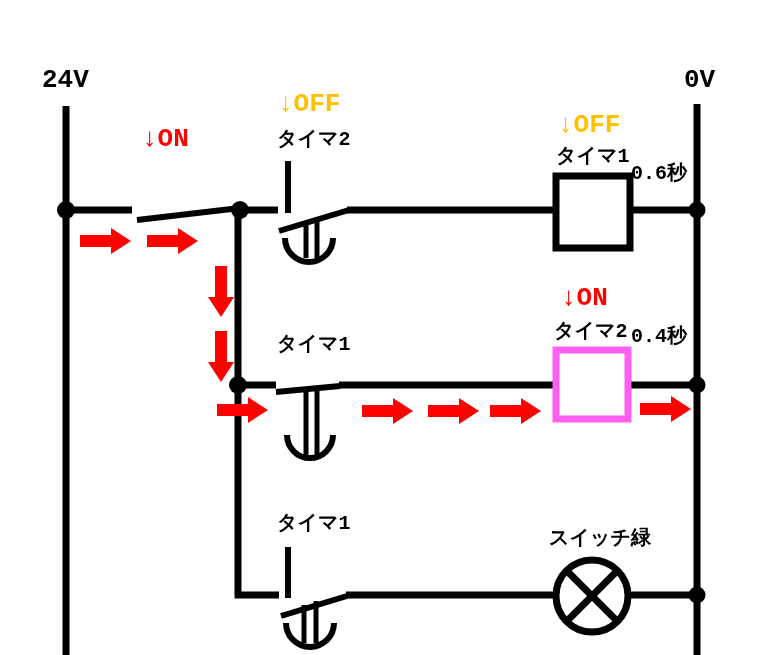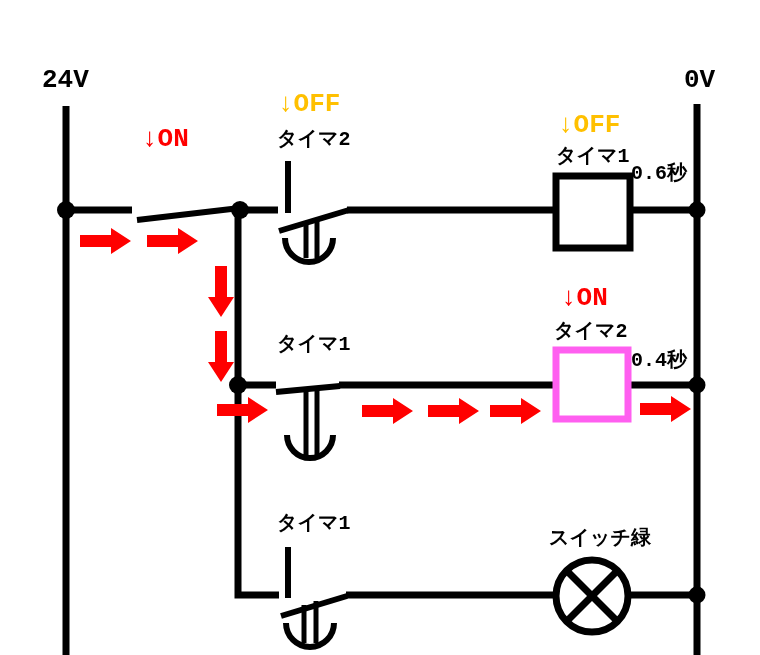--- a/index.html
+++ b/index.html
@@ -118,18 +118,18 @@
   <div class="lbl name-lbl" style="left:277px;top:90px;">タイマ2</div>
 
   <div class="lbl state-lbl" style="left: 558px; top: 73px; color: rgb(255, 192, 0);">↓OFF</div>
   <div class="lbl name-lbl" style="left:556px;top:107px;">タイマ1</div>
   <div class="lbl delay-lbl" style="left:631px;top:124px;">0.6秒</div>
 
   <div class="lbl name-lbl" style="left:277px;top:295px;">タイマ1</div>
 
   <div class="lbl state-lbl" style="left: 561px; top: 246px; color: rgb(255, 0, 0);">↓ON</div>
   <div class="lbl name-lbl" style="left:554px;top:282px;">タイマ2</div>
-  <div class="lbl delay-lbl" style="left:631px;top:311px;">0.4秒</div>
+  <div class="lbl delay-lbl" style="left:631px;top:287px;">0.4秒</div>
 
   <div class="lbl name-lbl" style="left:277px;top:474px;">タイマ1</div>
   <div class="lbl name-lbl" style="left:549px;top:489px;">スイッチ緑</div>
 
 </div>
 
 </body></html>

